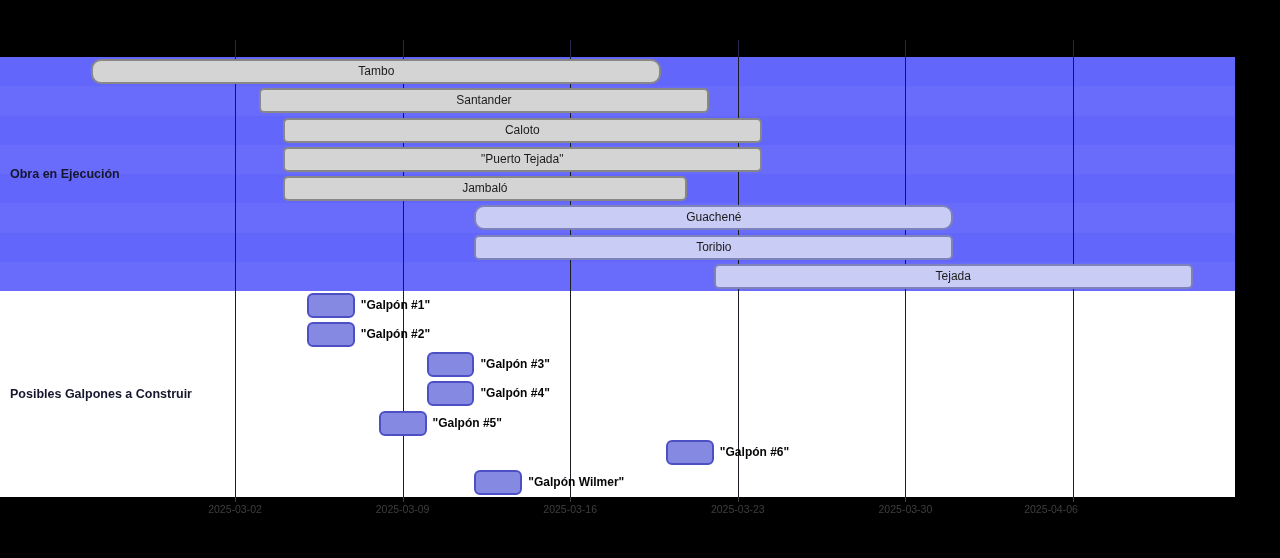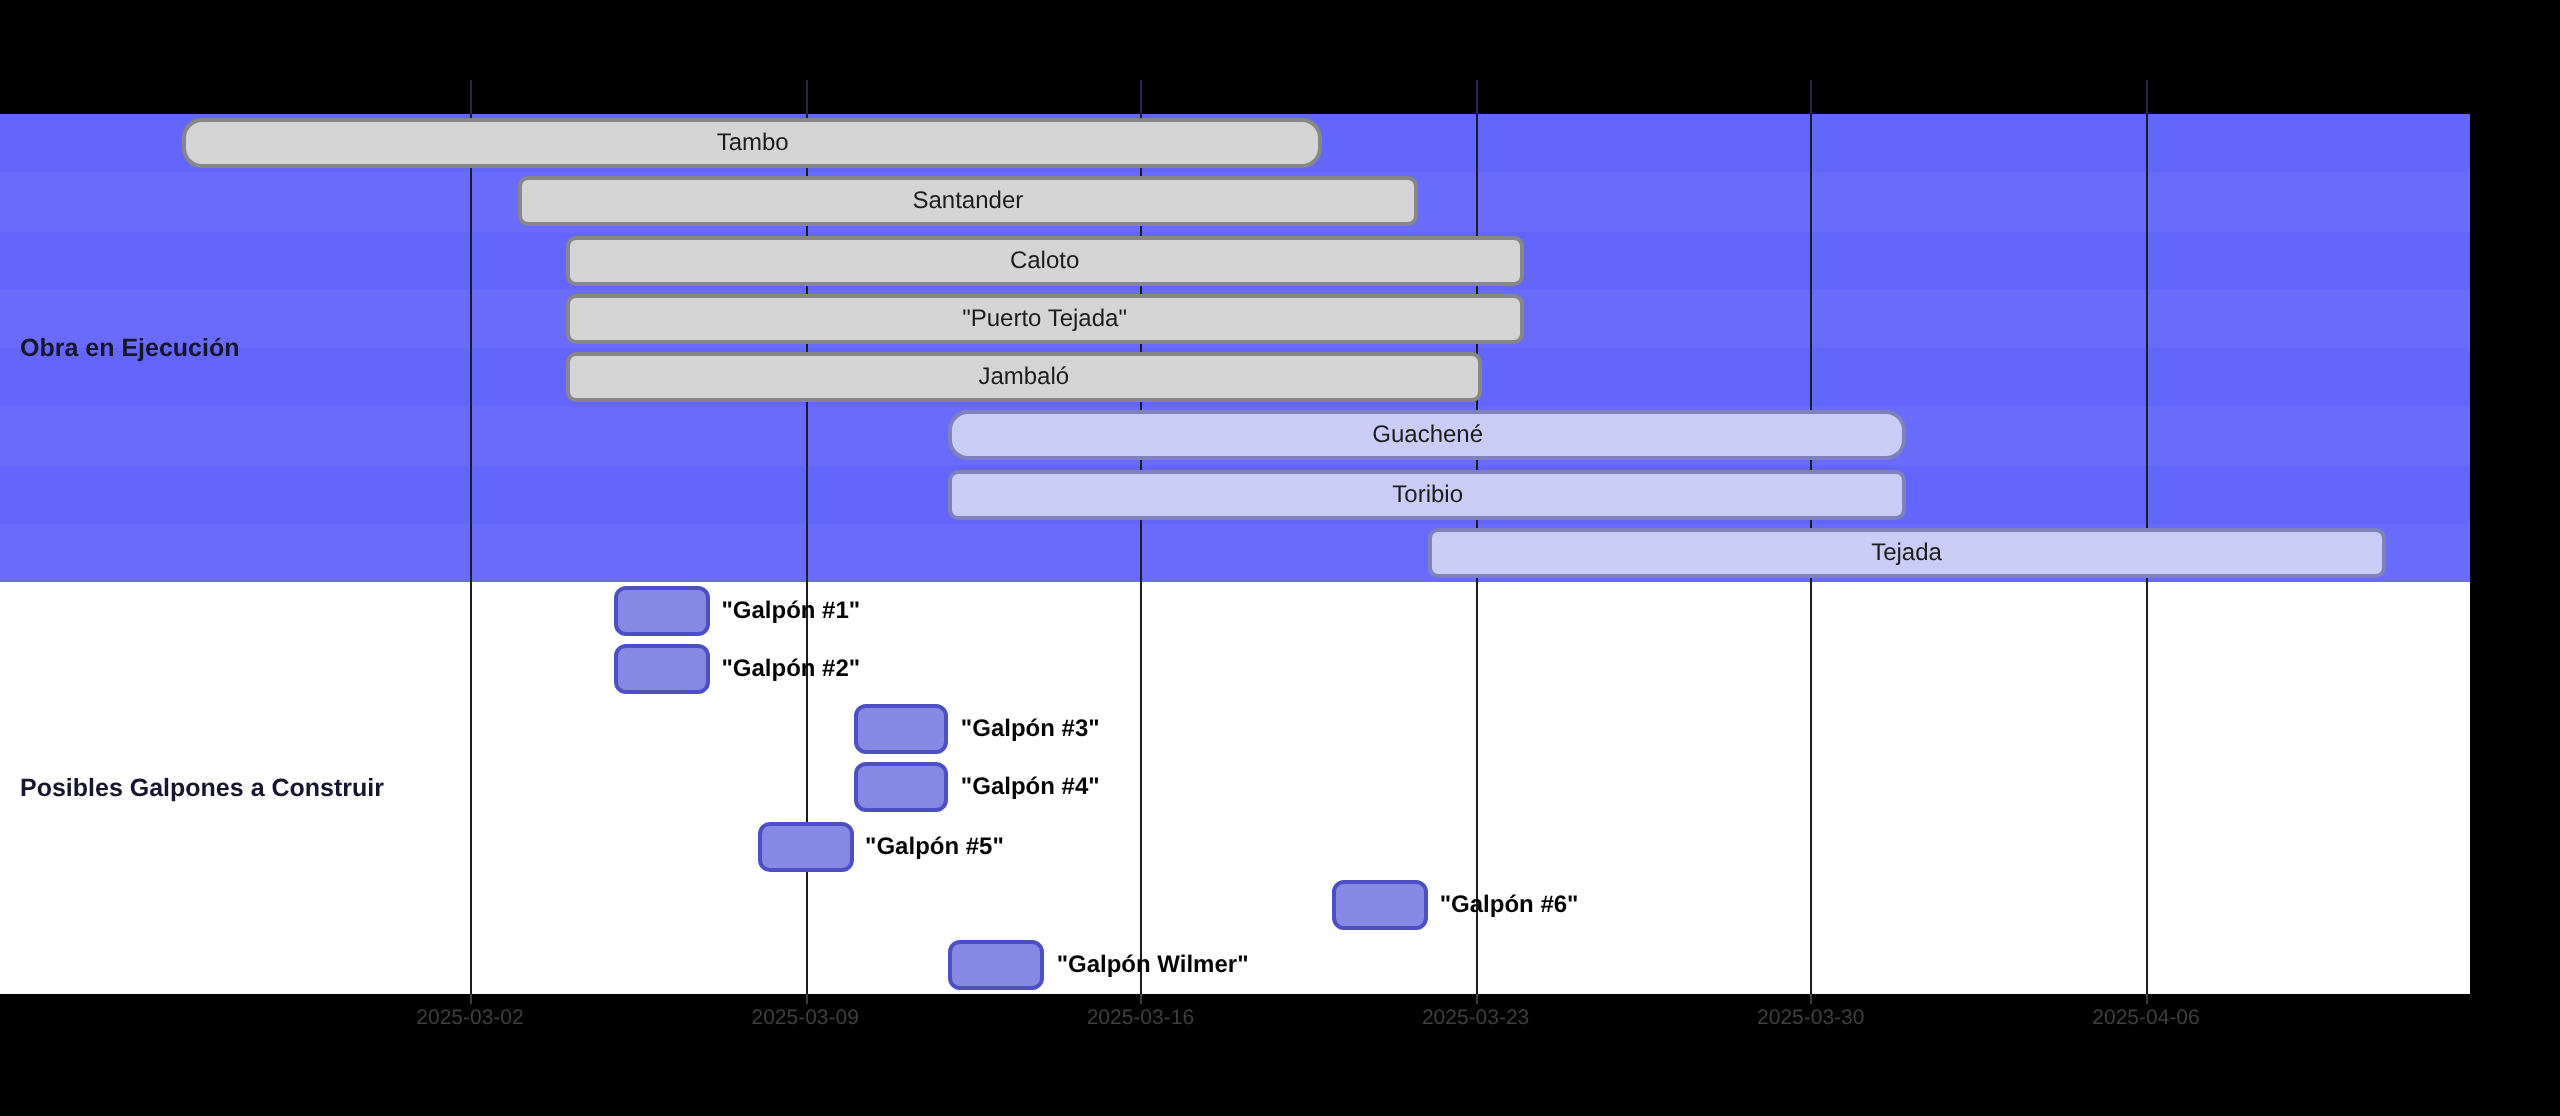--- a/index.html
+++ b/index.html
@@ -70,21 +70,21 @@
         </div>
         <div class="bar gray" style="left: 258.943px; top: 31.25px; width: 450px;">
           <span class="bar-label-in">Santander</span>
         </div>
         <div class="bar gray" style="left: 282.886px; top: 60.5px; width: 478.857px;">
           <span class="bar-label-in">Caloto</span>
         </div>
         <div class="bar gray" style="left: 282.886px; top: 89.75px; width: 478.857px;">
           <span class="bar-label-in">"Puerto Tejada"</span>
         </div>
-        <div class="bar gray" style="left: 282.886px; top: 119px; width: 458px;">
+        <div class="bar gray" style="left: 282.886px; top: 119px; width: 404px;">
           <span class="bar-label-in">Jambaló</span>
         </div>
         <div class="bar light" style="left: 474.429px; top: 148.25px; width: 478.857px; border-radius: 10px;">
           <span class="bar-label-in">Guachené</span>
         </div>
         <div class="bar light" style="left: 474.429px; top: 177.5px; width: 478.857px;">
           <span class="bar-label-in">Toribio</span>
         </div>
         <div class="bar light" style="left: 713.857px; top: 206.75px; width: 478.857px;">
           <span class="bar-label-in">Tejada</span>
@@ -120,15 +120,15 @@
       <div class="bot-tick" style="left: 570.2px;"></div>
       <div class="xtick-label" style="left: 570.2px; text-align: center;">2025-03-16</div>
       <div class="top-tick" style="left: 737.8px;"></div>
       <div class="bot-tick" style="left: 737.8px;"></div>
       <div class="xtick-label" style="left: 737.8px;">2025-03-23</div>
       <div class="top-tick" style="left: 905.4px;"></div>
       <div class="bot-tick" style="left: 905.4px;"></div>
       <div class="xtick-label" style="left: 905.4px;">2025-03-30</div>
       <div class="top-tick" style="left: 1073px;"></div>
       <div class="bot-tick" style="left: 1073px;"></div>
-      <div class="xtick-label" style="left: 1073px;">2025-04-06</div>
+      <div class="xtick-label" style="left: 1051px;">2025-04-06</div>
     </div>
 </div>
 
 </body></html>

